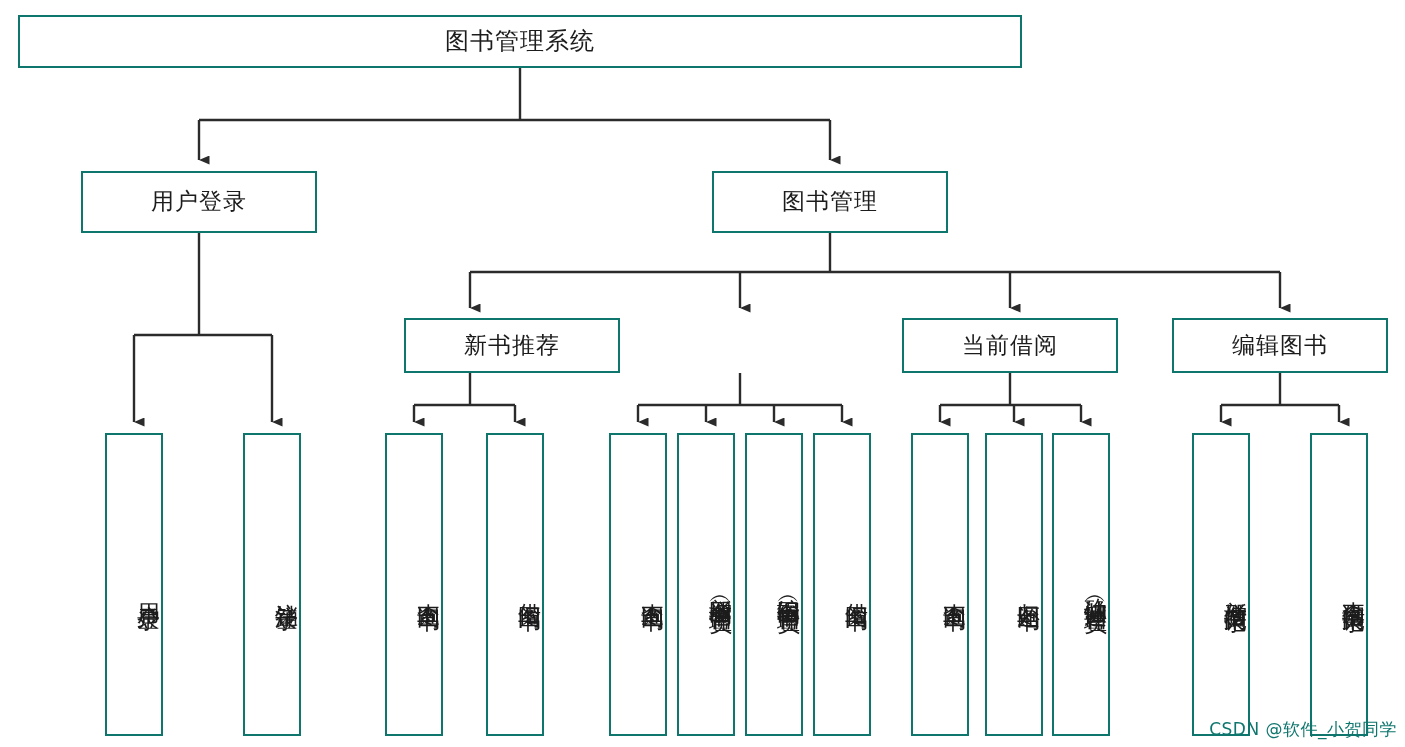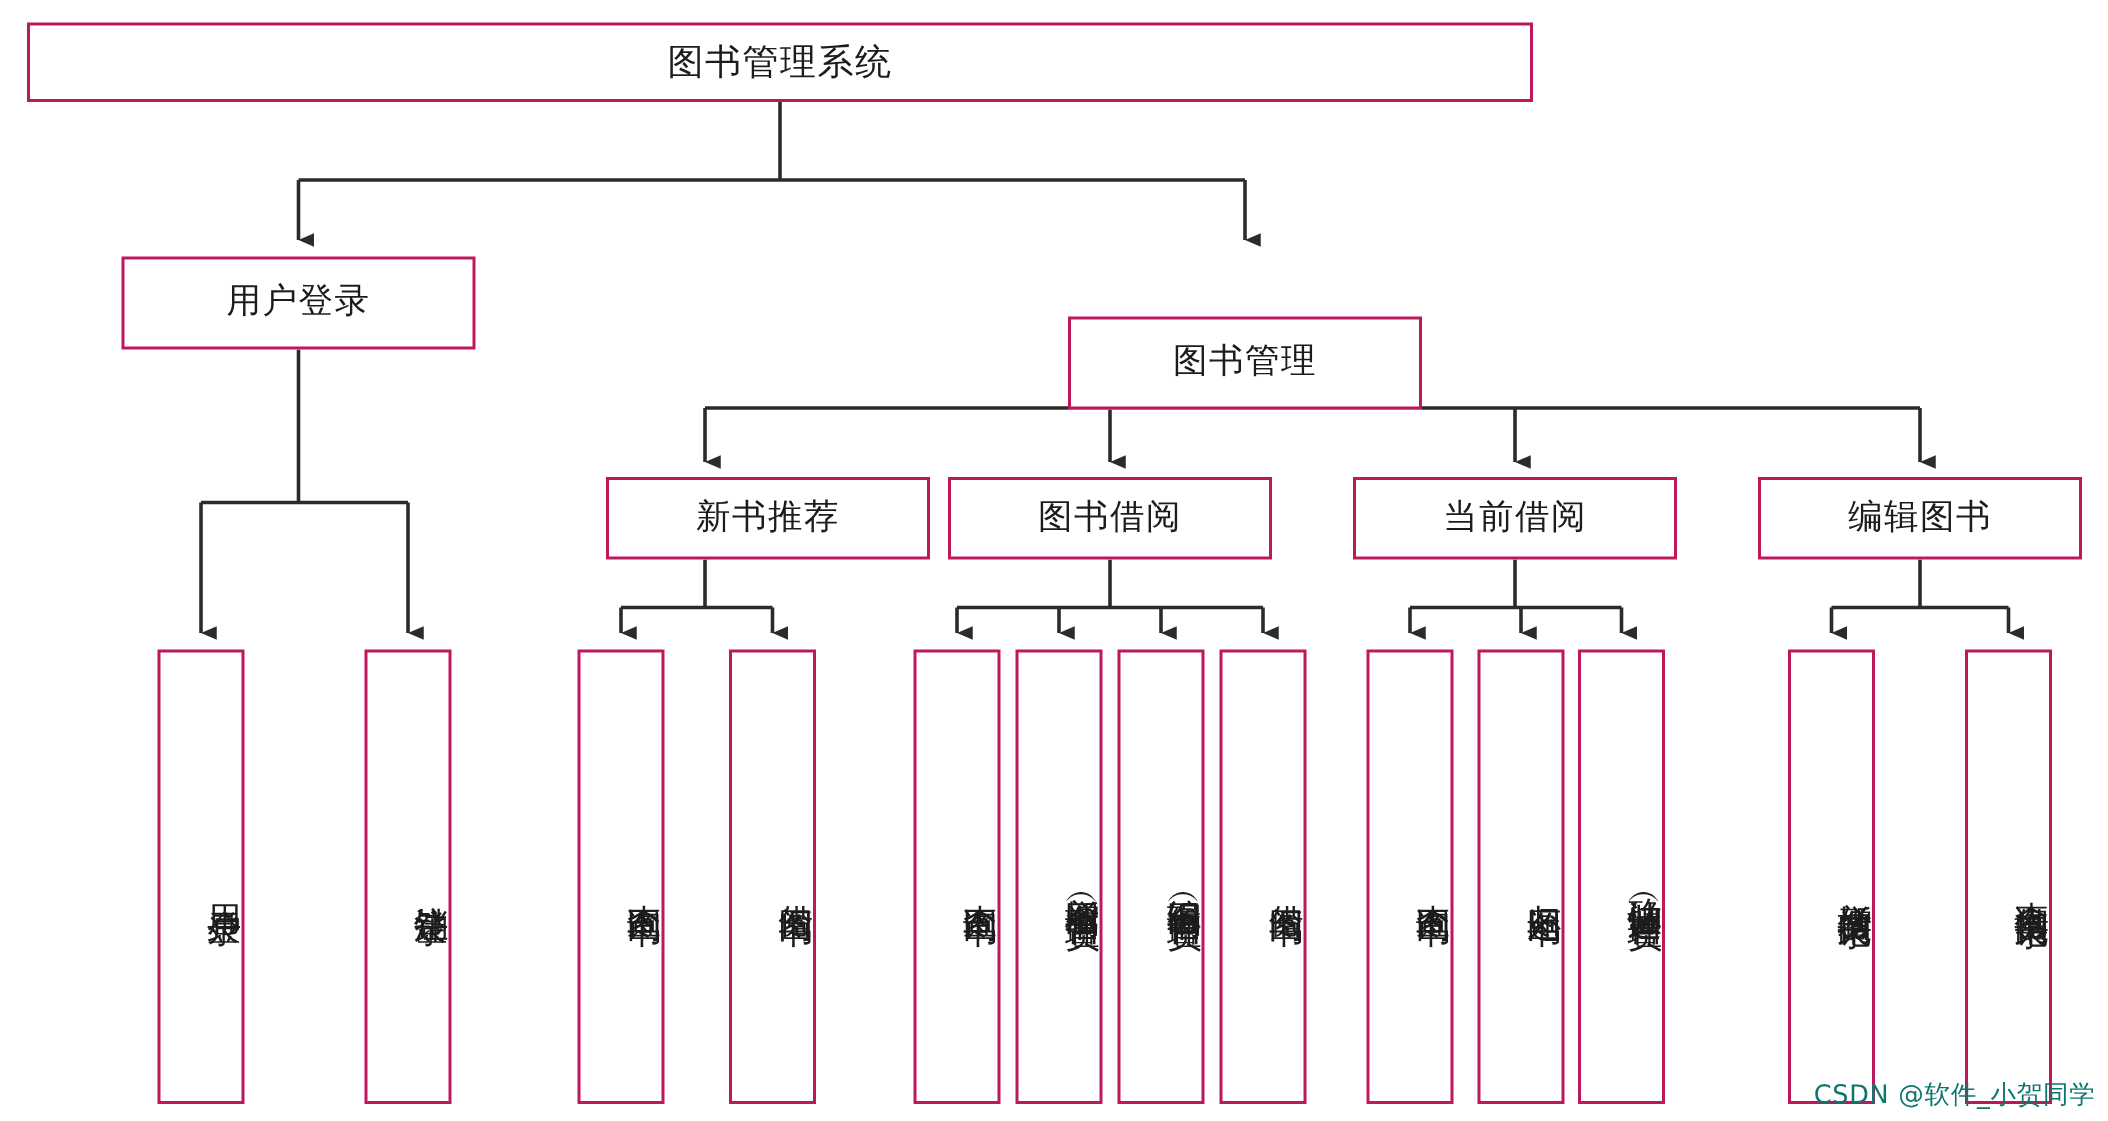--- a/index.html
+++ b/index.html
@@ -23,21 +23,21 @@
     left: 0;
     top: 0;
     width: 1405px;
     height: 747px;
     pointer-events: none;
   }
   .node {
     position: absolute;
     box-sizing: border-box;
     background: #ffffff;
-    border: 2px solid #be185d;
+    border: 2px solid #0f766e;
     display: flex;
     align-items: center;
     justify-content: center;
     color: #1c1c1c;
   }
   .node.horiz {
     font-size: 23px;
     letter-spacing: 1px;
     line-height: 1.2;
     white-space: nowrap;
@@ -128,29 +128,26 @@
     </g>
   </svg>
 
   <div class="node horiz root" style="left:18px; top:15px; width:1004px; height:53px;">
     <span>图书管理系统</span>
   </div>
 
   <div class="node horiz" style="left:81px; top:171px; width:236px; height:62px;">
     <span>用户登录</span>
   </div>
-  <div class="node horiz" style="left:712px; top:171px; width:236px; height:62px;margin-top:40px;">
+  <div class="node horiz" style="left:712px; top:171px; width:236px; height:62px;">
     <span>图书管理</span>
   </div>
 
   <div class="node horiz" style="left:362px; top:318px; width:216px; height:55px;margin-left:42px;">
     <span>新书推荐</span>
-  </div>
-  <div class="node horiz" style="left:632px; top:318px; width:216px; height:55px;">
-    <span>图书借阅</span>
   </div>
   <div class="node horiz" style="left:902px; top:318px; width:216px; height:55px;">
     <span>当前借阅</span>
   </div>
   <div class="node horiz" style="left:1172px; top:318px; width:216px; height:55px;">
     <span>编辑图书</span>
   </div>
 
   <div class="node vert" style="left:105px; top:433px; width:58px; height:303px;">
     <span class="vlabel">用户登录</span>

